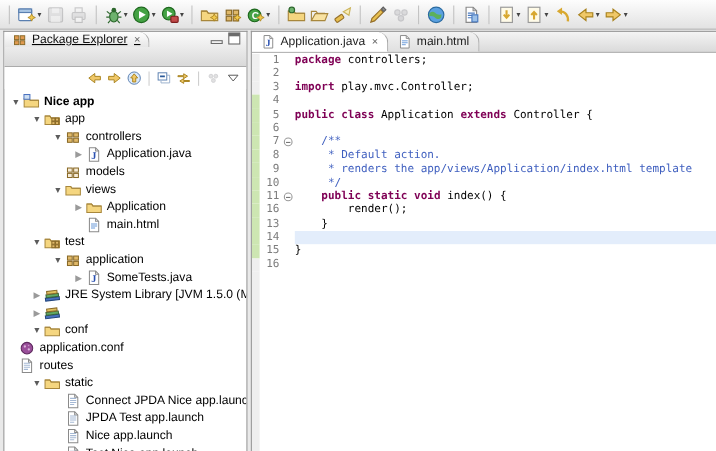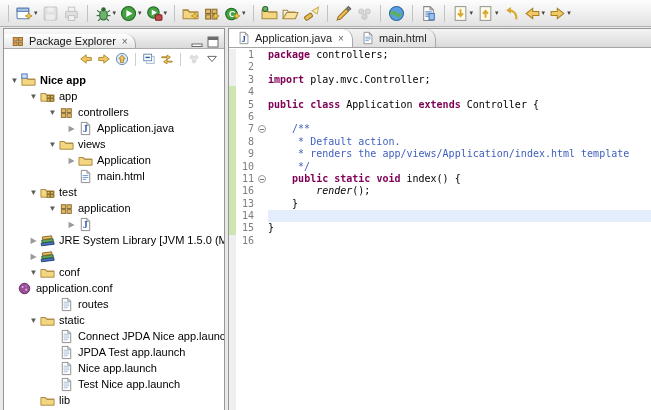--- a/index.html
+++ b/index.html
@@ -23,22 +23,22 @@
   .tb-btn .ico svg { width:17px; height:17px; display:block; }
   .dd { font-size:7px; color:#444; margin-left:1px; }
 
   
   .pkg-panel {
     position:absolute; left:3px; top:28px; width:222px; bottom:0;
     background:#fff; border:1px solid #969696; border-bottom:none;
     overflow:hidden;
   }
   .panel-header {
-    height:20px; background:linear-gradient(#fbfbfb,#d9d9d9);
-    border-bottom:1px solid #ababab; display:flex; align-items:flex-end;
+    height:32px; background:linear-gradient(#fbfbfb,#d9d9d9);
+    border-bottom:1px solid #ababab; display:flex; align-items:flex-start;text-decoration:underline;
   }
   .panel-tab {
     display:flex; align-items:center; gap:4px; padding:0 7px;
     background:linear-gradient(#ffffff,#e6e6e6);
     border-right:1px solid #a8a8a8; border-radius:2px 10px 0 0;
     font-size:11px; color:#111;
   }
   .panel-tab .ico, .panel-tab .ico svg { width:14px; height:14px; display:block; }
   .tab-close { color:#666; font-size:10px; margin-left:2px; cursor:default; }
   .hdr-btns { margin-left:auto; display:flex; align-items:center; gap:4px; padding-right:5px; }
@@ -94,21 +94,21 @@
     display:inline-block; width:8px; height:8px; margin-top:2px;
     border:1px solid #9a9a9a; border-radius:50%; background:#fff; position:relative;
   }
   .fm::after { content:""; position:absolute; left:1px; right:1px; top:3px; height:1px; background:#777; }
   .src-wrap { flex:1; }
   .cline.cur .src-wrap { background:#e3edfb; }
   .src { white-space:pre; }
   .seg-kw { color:#7f0055; font-weight:bold; }
   .seg-cm { color:#3f5fbf; }
   .seg-pl { color:#000; }
-  .seg-it { color:#000; font-style:italic; }
+  .seg-it { color:#000; }
   .cfill { flex:1; display:flex; }
 </style>
 </head>
 <body>
 
 <div class="main-toolbar" id="mainToolbar">
     <span class="tb-sep"></span>
     <span class="tb-btn">
       <span class="ico">
         <svg viewBox="0 0 16 16">
@@ -462,20 +462,34 @@
         <span class="ticon">
           <svg viewBox="0 0 16 16">
             <path d="M3.5 1.5h6l3 3v10h-9z" fill="#fff" stroke="#8a8a8a"></path>
             <path d="M9.5 1.5v3h3" fill="none" stroke="#8a8a8a"></path>
             <text x="5.2" y="12" font-size="10" font-weight="bold" fill="#2a50b0" font-family="serif">J</text>
           </svg>
         </span>
         <span class="tlabel">Application.java</span>
       </div>
       <div class="trow" style="padding-left:42px">
+        <span class="arrow"></span>
+        <span class="ticon">
+          <svg viewBox="0 0 16 16">
+            <g stroke="#8a6a28" fill="#f6ecd8">
+              <rect x="2.5" y="4" width="4.6" height="4"></rect>
+              <rect x="8.5" y="4" width="4.6" height="4"></rect>
+              <rect x="2.5" y="9.2" width="4.6" height="4"></rect>
+              <rect x="8.5" y="9.2" width="4.6" height="4"></rect>
+            </g>
+          </svg>
+        </span>
+        <span class="tlabel">models</span>
+      </div>
+      <div class="trow" style="padding-left:42px">
         <span class="arrow">▼</span>
         <span class="ticon">
           <svg viewBox="0 0 16 16">
             <path d="M1 4.8h4.6l1.3 1.8H15V13H1z" fill="#f5d680" stroke="#a8873c"></path>
             <path d="M1 4.8h4.6l1.3 1.8H15" fill="none" stroke="#a8873c"></path>
           </svg>
         </span>
         <span class="tlabel">views</span>
       </div>
       <div class="trow" style="padding-left:61px">
@@ -535,20 +549,21 @@
       </div>
       <div class="trow" style="padding-left:61px">
         <span class="arrow col">▶</span>
         <span class="ticon">
           <svg viewBox="0 0 16 16">
             <path d="M3.5 1.5h6l3 3v10h-9z" fill="#fff" stroke="#8a8a8a"></path>
             <path d="M9.5 1.5v3h3" fill="none" stroke="#8a8a8a"></path>
             <text x="5.2" y="12" font-size="10" font-weight="bold" fill="#2a50b0" font-family="serif">J</text>
           </svg>
         </span>
+        <span class="tlabel">SomeTests.java</span>
       </div>
       <div class="trow" style="padding-left:23px">
         <span class="arrow col">▶</span>
         <span class="ticon">
           <svg viewBox="0 0 16 16">
             <g transform="rotate(-7 8 8)">
               <rect x="1" y="10" width="13.5" height="2.8" fill="#4a72c0" stroke="#24477e"></rect>
               <rect x="2" y="6.8" width="12" height="2.8" fill="#63a963" stroke="#35663a"></rect>
               <rect x="3" y="3.6" width="10" height="2.8" fill="#e0c060" stroke="#8a6a28"></rect>
             </g>
@@ -583,21 +598,21 @@
         <span class="ticon">
           <svg viewBox="0 0 16 16">
             <circle cx="8" cy="8" r="5.6" fill="#9a4f9a" stroke="#5e2a5e"></circle>
             <circle cx="6" cy="6.4" r="1.1" fill="#dcb4dc"></circle>
             <circle cx="9.8" cy="9.2" r="1.1" fill="#dcb4dc"></circle>
             <circle cx="9.6" cy="5.4" r=".8" fill="#c890c8"></circle>
           </svg>
         </span>
         <span class="tlabel">application.conf</span>
       </div>
-      <div class="trow" style="padding-left:42px">
+      <div class="trow" style="">
         <span class="arrow"></span>
         <span class="ticon">
           <svg viewBox="0 0 16 16">
             <path d="M3.5 1.5h6l3 3v10h-9z" fill="#fff" stroke="#8a8a8a"></path>
             <path d="M9.5 1.5v3h3" fill="none" stroke="#8a8a8a"></path>
             <g stroke="#a4b8d4">
               <line x1="5" y1="5.5" x2="11" y2="5.5"></line>
               <line x1="5" y1="7.5" x2="11" y2="7.5"></line>
               <line x1="5" y1="9.5" x2="11" y2="9.5"></line>
               <line x1="5" y1="11.5" x2="9" y2="11.5"></line>

